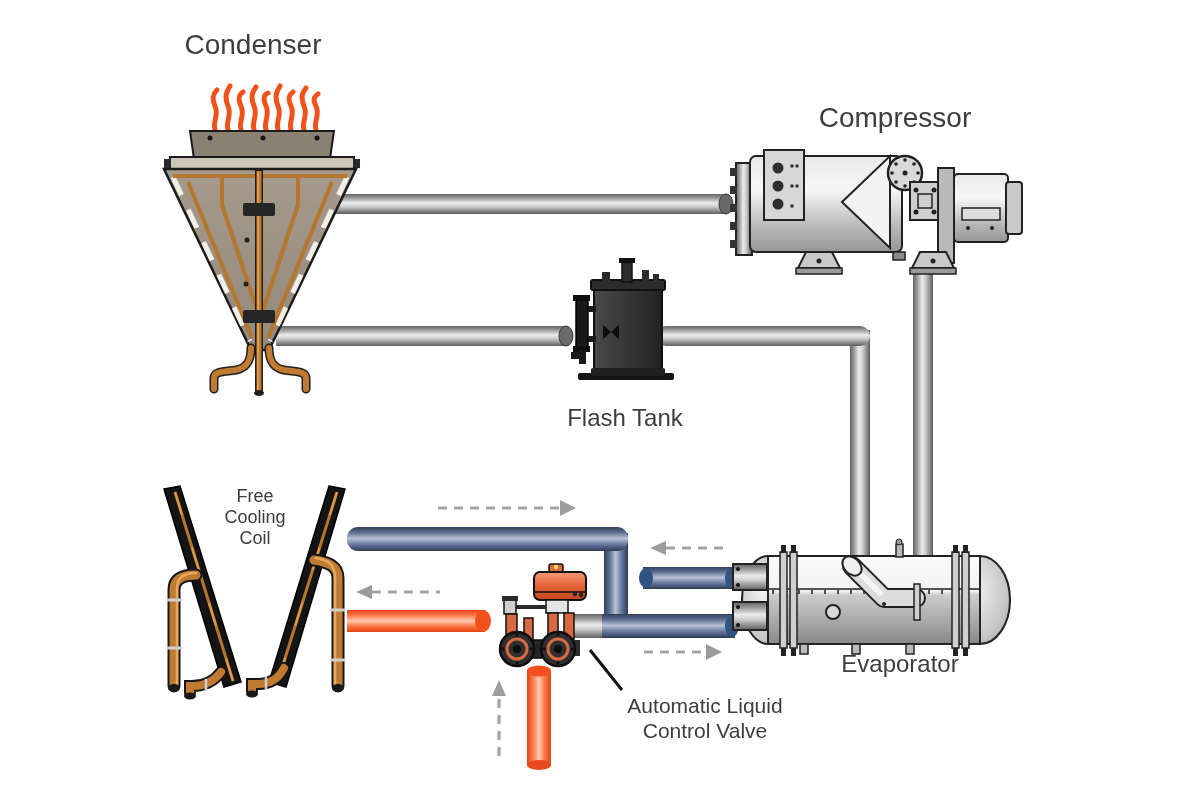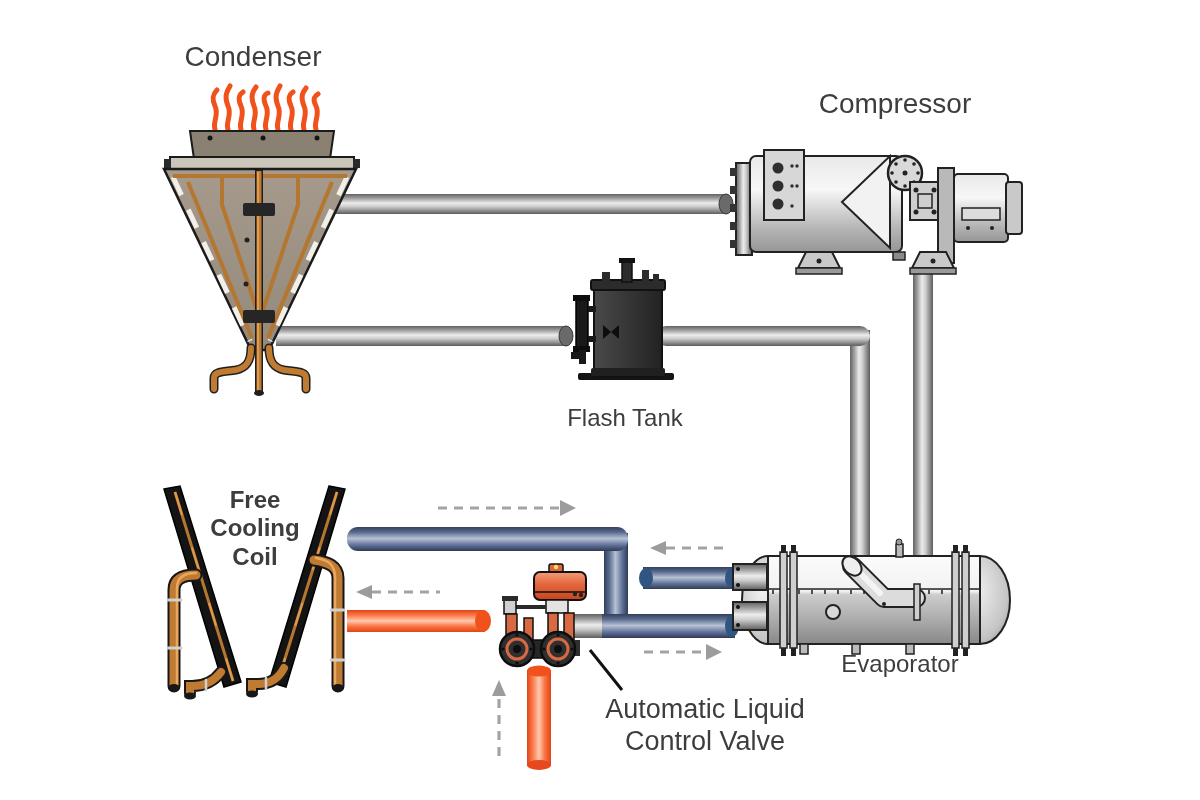--- a/index.html
+++ b/index.html
@@ -1,26 +1,26 @@
 <!DOCTYPE html>
 <html><head>
 <meta charset="utf-8">
 <style>
   html,body{margin:0;padding:0;background:#ffffff;}
   .stage{position:relative;width:1200px;height:800px;background:#ffffff;overflow:hidden;
          font-family:"Liberation Sans",sans-serif;}
   .stage svg{position:absolute;left:0;top:0;}
   .lbl{position:absolute;color:#3d3d3d;text-align:center;white-space:pre-line;
        font-family:"Liberation Sans",sans-serif;font-weight:400;}
-  .lbl-condenser {left:158px;top:41px; width:190px;font-size:28px;line-height:1.15;}
-  .lbl-compressor{left:795px;top:88px;width:200px;font-size:28px;line-height:1.15;}
+  .lbl-condenser {left:158px;top:29px; width:190px;font-size:28px;line-height:1.15;}
+  .lbl-compressor{left:795px;top:102px;width:200px;font-size:28px;line-height:1.15;}
   .lbl-flashtank {left:535px;top:404px;width:180px;font-size:24px;line-height:1.15;}
-  .lbl-fcc       {left:165px;top:486px;width:180px;font-size:24px;line-height:1.18;font-weight:bold;}
+  .lbl-fcc       {left:165px;top:486px;width:180px;font-size:18px;line-height:1.18;}
   .lbl-evap      {left:805px;top:650px;width:190px;font-size:24px;line-height:1.15;}
-  .lbl-valve     {left:565px;top:694px;width:280px;font-size:27px;line-height:1.18;}
+  .lbl-valve     {left:565px;top:694px;width:280px;font-size:21px;line-height:1.18;}
 </style>
 </head>
 <body>
 
 <div class="stage">
 
 <svg width="1200" height="800" viewBox="0 0 1200 800">
   <defs>
     <linearGradient id="gpipeH" x1="0" y1="0" x2="0" y2="1">
       <stop offset="0" stop-color="#636363"></stop>

